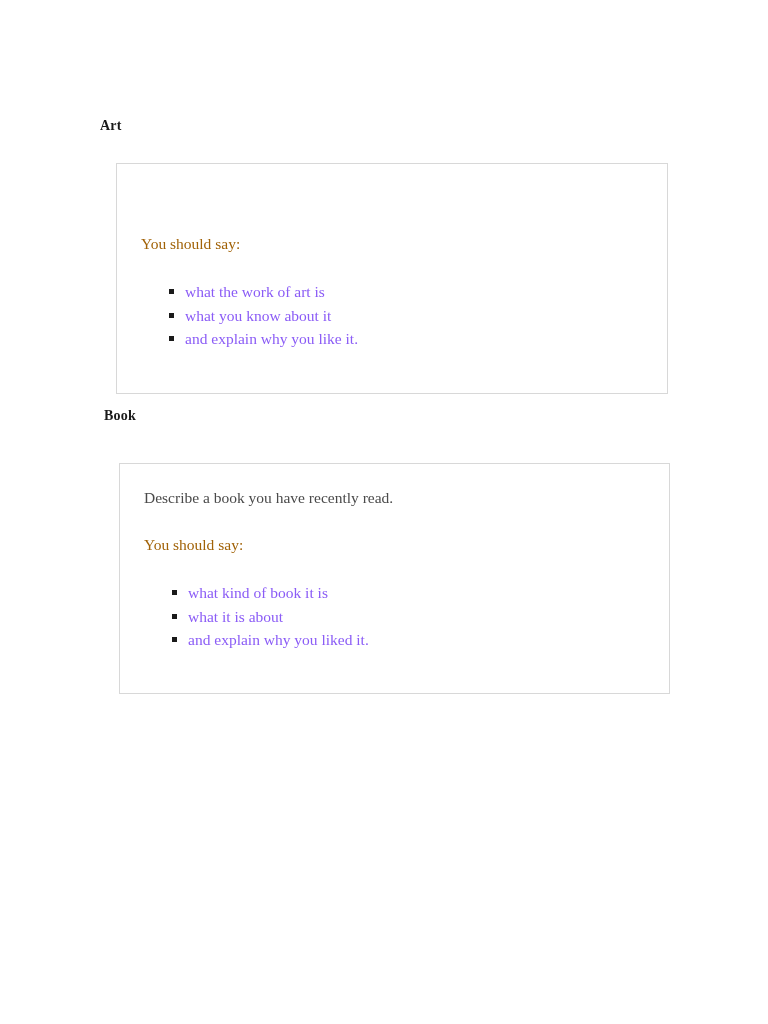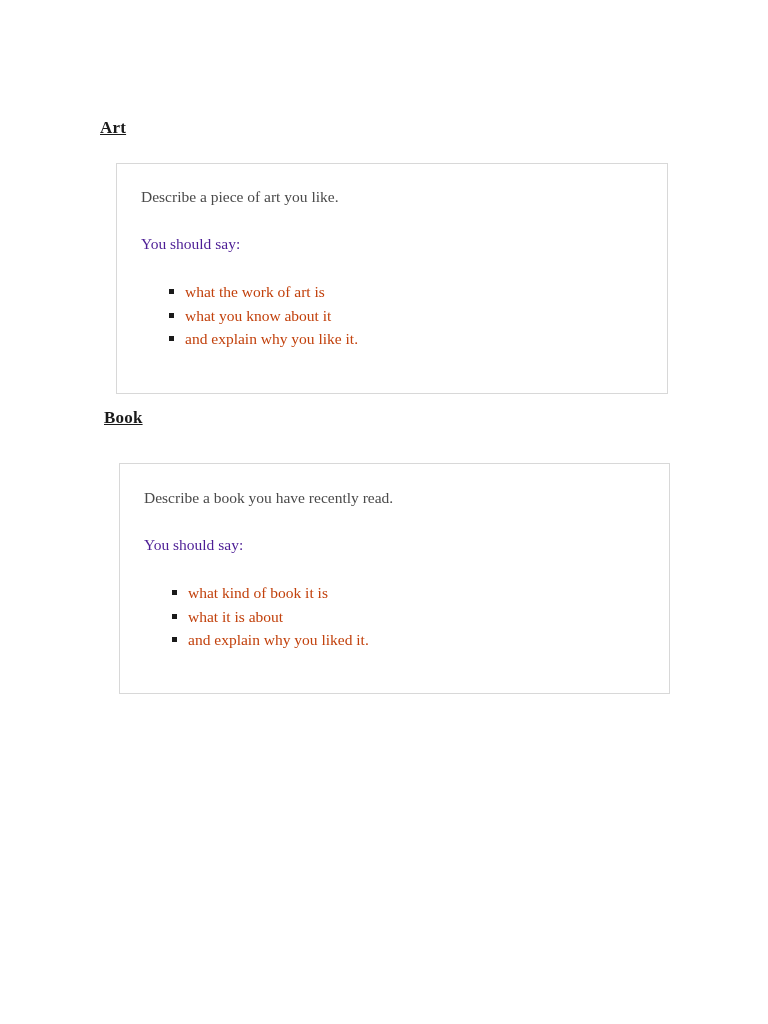--- a/index.html
+++ b/index.html
@@ -20,56 +20,55 @@
     left: 0;
     top: 0;
     width: 768px;
     height: 1024px;
     background: #ffffff;
   }
   .section-heading {
     position: absolute;
     font-family: "Liberation Serif", serif;
     font-weight: bold;
-    font-size: 17px;
+    font-size: 14px;
     color: #1a1a1a;
-    text-decoration: underline;
     letter-spacing: 0.2px;
   }
   .card {
     position: absolute;
     border: 1px solid #d8d8d8;
     background: #ffffff;
     box-sizing: border-box;
   }
   .prompt {
     position: absolute;
     font-family: "Liberation Serif", serif;
     font-size: 15.5px;
     color: #4a4a4a;
     white-space: nowrap;
   }
   .saysay {
     position: absolute;
     font-family: "Liberation Serif", serif;
     font-size: 15.5px;
-    color: #4c1d95;
+    color: #a16207;
     white-space: nowrap;
   }
   .bullet-list {
     position: absolute;
     margin: 0;
     padding: 0;
     list-style: none;
   }
   .bullet-list li {
     position: relative;
     font-family: "Liberation Serif", serif;
     font-size: 15.5px;
-    color: #c2410c;
+    color: #8b5cf6;
     line-height: 23.5px;
     padding-left: 28px;
     white-space: nowrap;
   }
   .bullet-list li .sq {
     position: absolute;
     left: 12px;
     top: 9px;
     width: 5px;
     height: 5px;
@@ -92,21 +91,20 @@
 </style>
 </head>
 <body>
 
 <div class="page">
 
   <div class="section-heading" id="art-heading">Art</div>
 
   <div class="card" id="art-card"></div>
 
-  <div class="prompt" id="art-prompt">Describe a piece of art you like.</div>
 
   <div class="saysay" id="art-saysay">You should say:</div>
 
   <ul class="bullet-list" id="art-bullets">
     <li><span class="sq"></span><span>what the work of art is</span></li>
     <li><span class="sq"></span><span>what you know about it</span></li>
     <li><span class="sq"></span><span>and explain why you like it.</span></li>
   </ul>
 
   <div class="section-heading" id="book-heading">Book</div>

